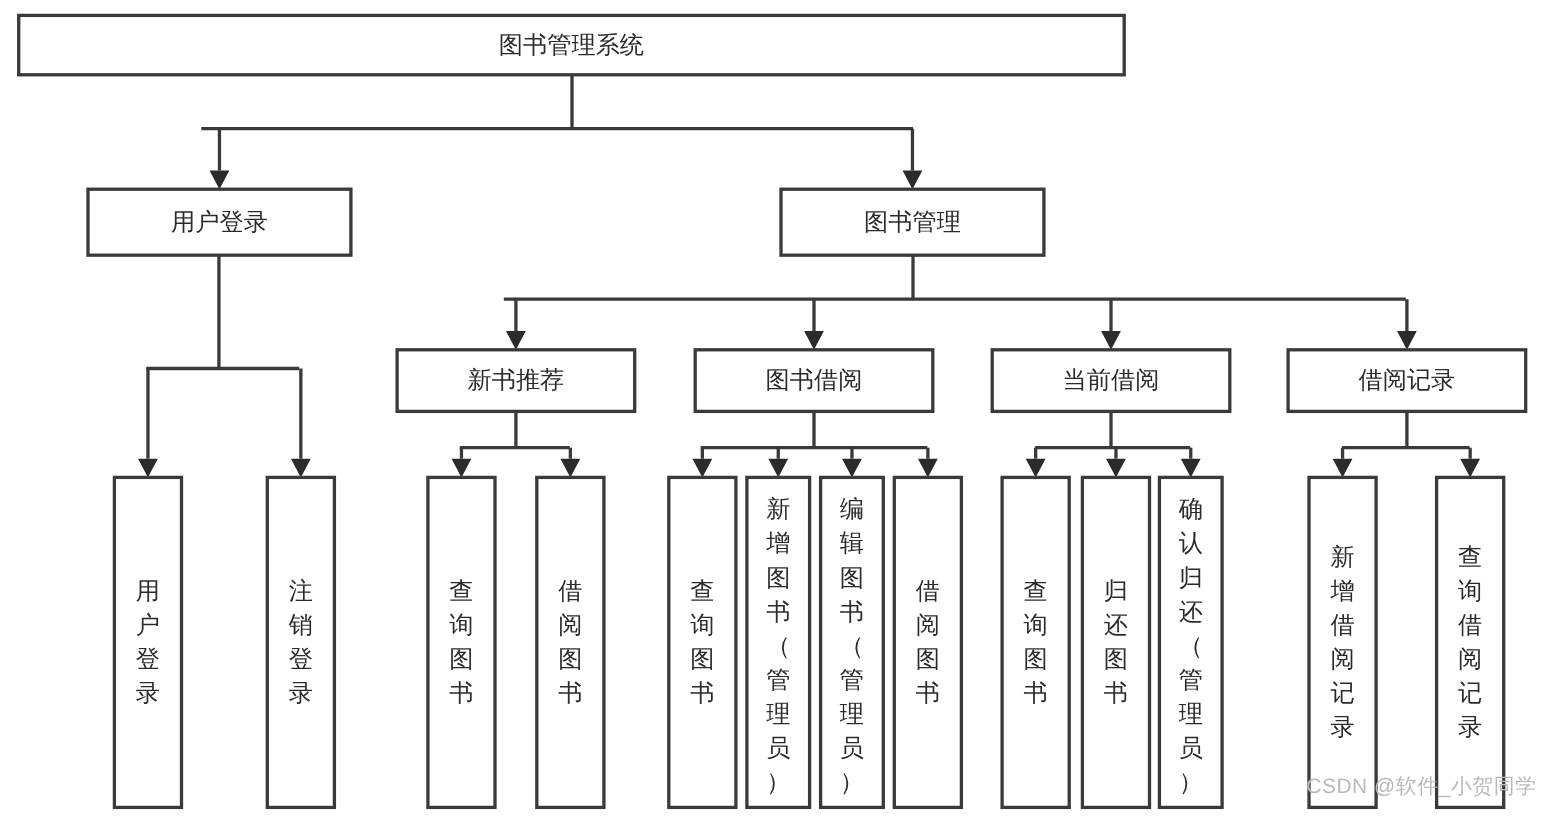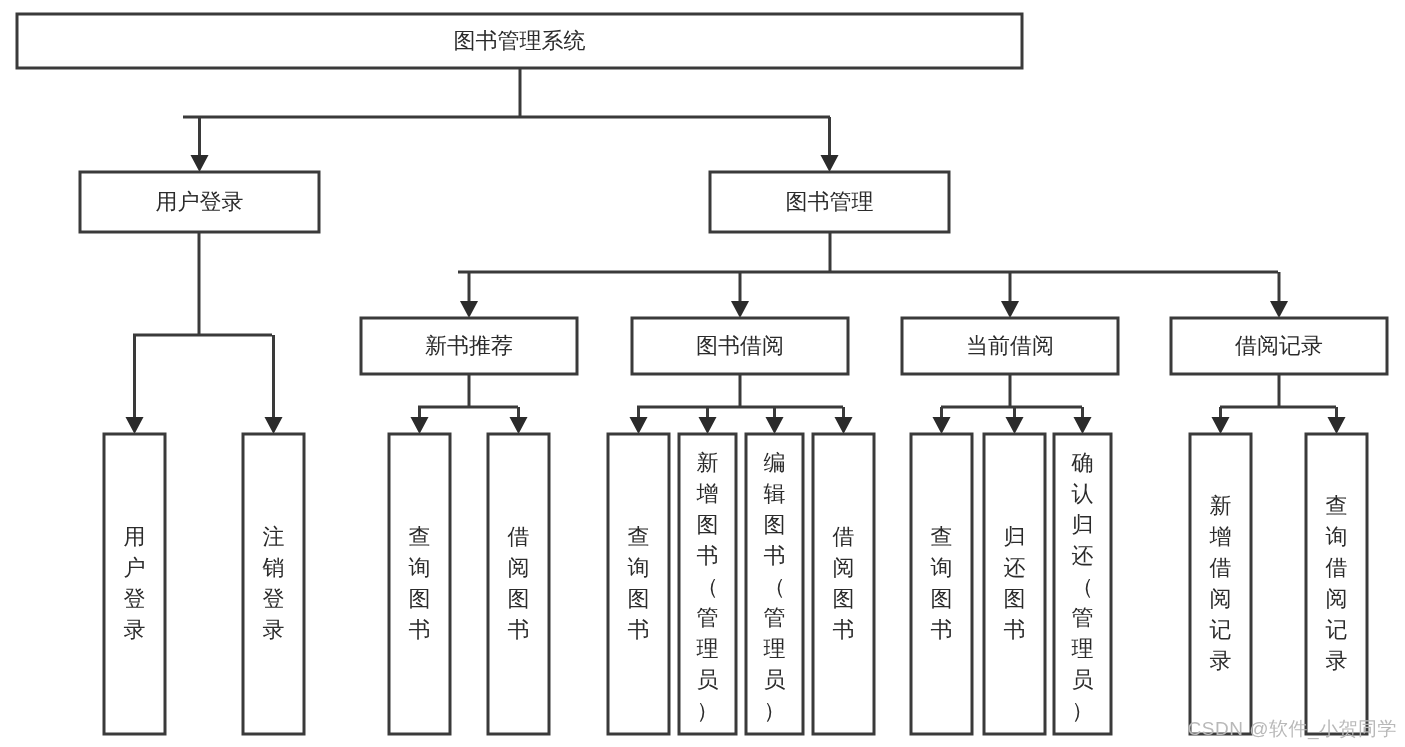--- a/index.html
+++ b/index.html
@@ -45,21 +45,21 @@
     fill: none;
     stroke-linecap: butt;
   }
   .arrow-head {
     fill: #2b2b2b;
     stroke: none;
   }
   .watermark-text {
     position: absolute;
     right: 8px;
-    bottom: 5px;
+    bottom: 19px;
     font-family: "Liberation Sans", "DejaVu Sans", sans-serif;
     font-size: 19px;
     color: #b9b9b9;
     letter-spacing: 0.5px;
     white-space: nowrap;
     user-select: none;
   }
 </style>
 </head>
 <body>

